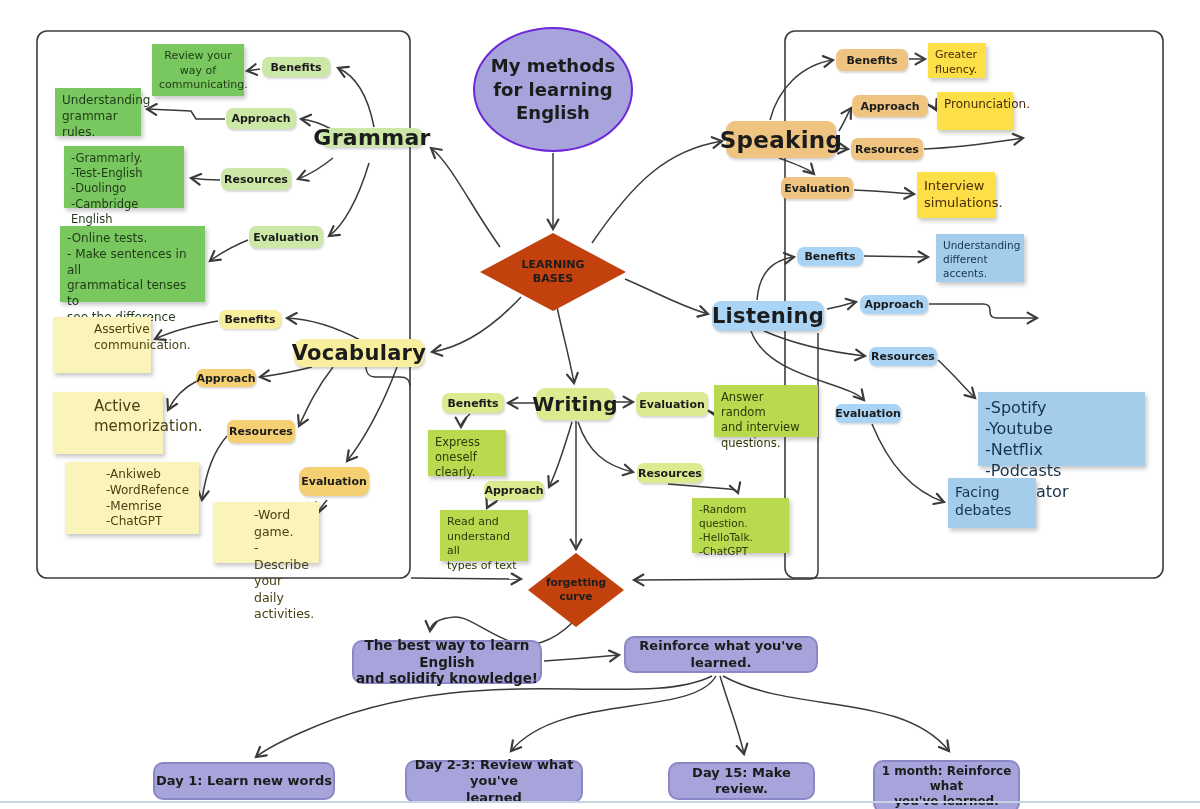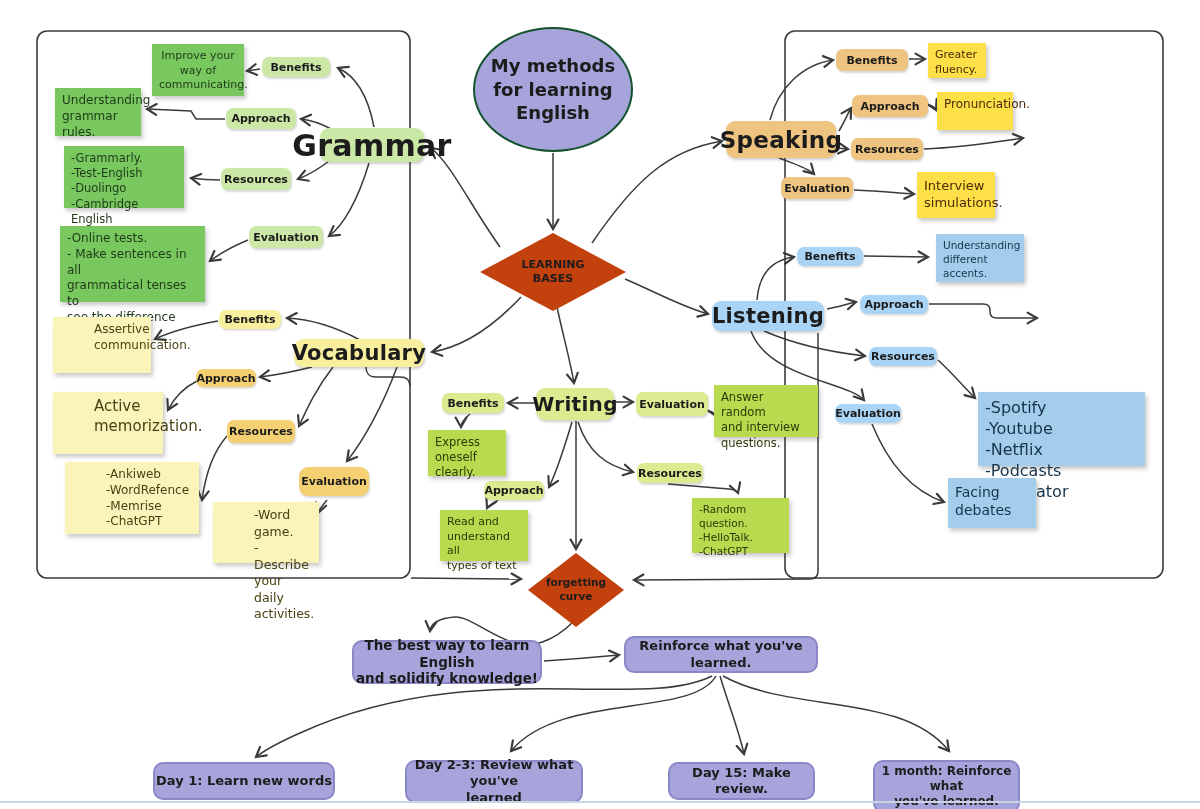--- a/index.html
+++ b/index.html
@@ -30,21 +30,21 @@
   .v-label-light{background:#f8ef9e;}
   .v-label-dark{background:#f4d073;}
   .v-sticky{background:#faf3ba;color:#4a4214;padding-left:41px;}
   .w-label{background:#dcea90;}
   .w-sticky{background:#b9d94f;color:#2e3a08;}
   .purple{
     background:#a7a4db;border:2px solid #8b88c7;border-radius:10px;font-weight:bold;text-align:center;
     display:flex;align-items:center;justify-content:center;white-space:pre-line;line-height:1.25;
   }
   .ellipse{
-    background:#a7a4db;border:2px solid #14532d;border-radius:50%;font-weight:bold;font-size:18px;line-height:1.3;
+    background:#a7a4db;border:2px solid #6d28d9;border-radius:50%;font-weight:bold;font-size:18px;line-height:1.3;
     display:flex;align-items:center;justify-content:center;text-align:center;white-space:pre-line;
   }
   .diamond{
     background:#c2410c;clip-path:polygon(50% 0,100% 50%,50% 100%,0 50%);
     display:flex;align-items:center;justify-content:center;text-align:center;
     font-weight:bold;white-space:pre-line;line-height:1.3;
   }
   .page-edge{position:absolute;left:0;top:801px;width:1200px;height:2px;background:#c9d4e2;}
 </style>
 </head>
@@ -121,26 +121,26 @@
     </g>
     <path d="M366,366 C366,374 369,377 376,377 L400,377 C407,377 410,380 410,386" fill="none" stroke="#3a3a3a" stroke-width="1.5"></path>
   </svg>
 
   <div class="node ellipse" style="left:473px;top:27px;width:160px;height:125px;">My methods
 for learning
 English</div>
   <div class="node diamond" style="left:480px;top:233px;width:146px;height:78px;font-size:11px;">LEARNING
 BASES</div>
 
-  <div class="node topic g-label" style="left:320px;top:128px;width:104px;height:34px;font-size:30px;">Grammar</div>
+  <div class="node topic g-label" style="left:320px;top:128px;width:104px;height:19px;font-size:22px;">Grammar</div>
   <div class="node sublabel g-label" style="left:262px;top:57px;width:68px;height:20px;">Benefits</div>
   <div class="node sublabel g-label" style="left:226px;top:108px;width:70px;height:21px;">Approach</div>
   <div class="node sublabel g-label" style="left:221px;top:168px;width:70px;height:22px;">Resources</div>
   <div class="node sublabel g-label" style="left:249px;top:226px;width:74px;height:22px;">Evaluation</div>
-  <div class="node sticky g-sticky" style="left:152px;top:44px;width:92px;height:52px;text-align:center;font-size:11px;">Improve your
+  <div class="node sticky g-sticky" style="left:152px;top:44px;width:92px;height:52px;text-align:center;font-size:11px;">Review your
 way of
 communicating.</div>
   <div class="node sticky g-sticky" style="left:55px;top:88px;width:86px;height:48px;font-size:12px;">Understanding
 grammar rules.</div>
   <div class="node sticky g-sticky" style="left:64px;top:146px;width:120px;height:62px;">-Grammarly.
 -Test-English
 -Duolingo
 -Cambridge English</div>
   <div class="node sticky g-sticky" style="left:60px;top:226px;width:145px;height:76px;font-size:12px;">-Online tests.
 - Make sentences in all

